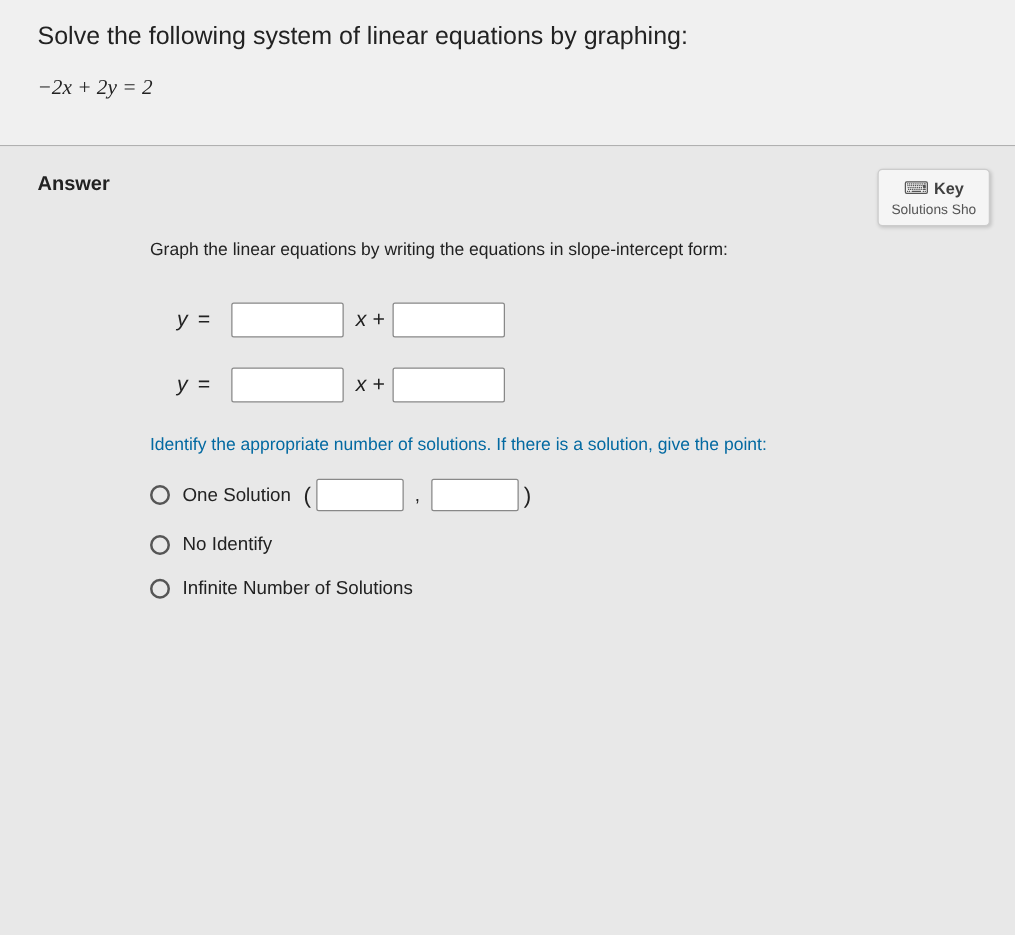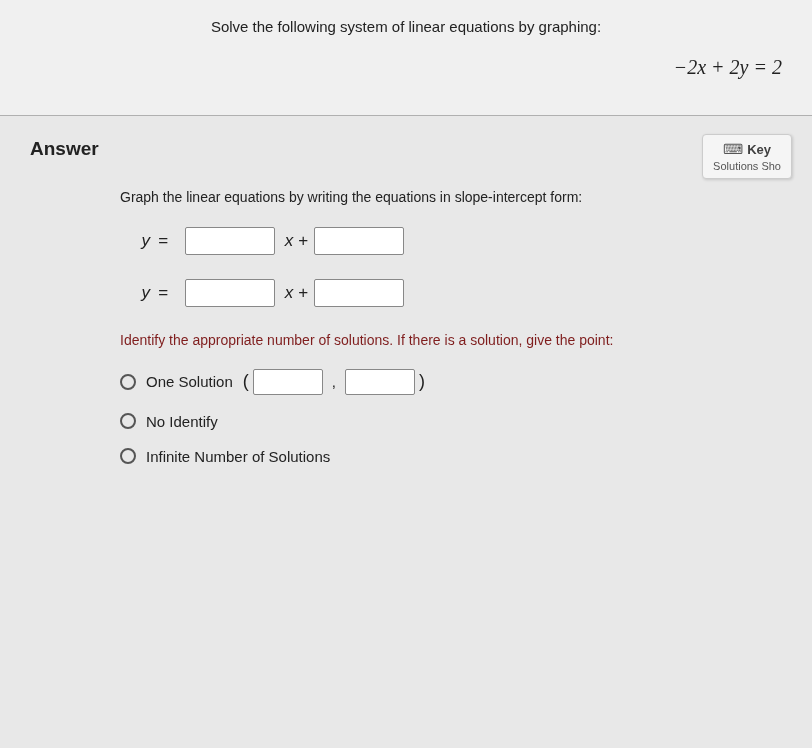--- a/index.html
+++ b/index.html
@@ -18,51 +18,50 @@
       position: relative;
     }
 
     
     .question-section {
       background: #f0f0f0;
       padding: 18px 30px 30px 30px;
       border-bottom: 1.5px solid #b0b0b0;
     }
     .question-text {
-      font-size: 15px;
+      font-size: 20px;
       color: #222;
       margin-bottom: 14px;
       font-family: Arial, sans-serif;
       font-weight: normal;
-      text-align: center;
     }
     .equations {
-      text-align: right;
-      font-size: 20px;
+      text-align: left;
+      font-size: 17px;
       color: #222;
       line-height: 1.8;
     }
     .eq-line {
       font-style: italic;
     }
 
     
     .answer-section {
       background: #e8e8e8;
       padding: 0;
       position: relative;
     }
     .answer-header {
       display: flex;
       align-items: flex-start;
       justify-content: space-between;
       padding: 18px 20px 10px 30px;
     }
     .answer-label {
-      font-size: 19px;
+      font-size: 16px;
       font-weight: bold;
       color: #222;
       font-family: Arial, sans-serif;
       margin-top: 4px;
     }
     .keyboard-shortcut-btn {
       display: flex;
       flex-direction: column;
       align-items: center;
       background: #f5f5f5;
@@ -95,21 +94,21 @@
     }
 
     
     .answer-body {
       padding: 0 30px 30px 120px;
       font-family: Arial, sans-serif;
     }
     .instruction-text {
       font-size: 14px;
       color: #222;
-      margin-bottom: 22px;
+      margin-bottom: 35px;
     }
 
     
     .eq-input-row {
       display: flex;
       align-items: center;
       margin-bottom: 24px;
       font-size: 17px;
       font-style: italic;
       color: #222;
@@ -136,21 +135,21 @@
       margin: 0 6px;
       font-style: italic;
     }
 
     
     .solutions-section {
       margin-top: 10px;
     }
     .solutions-instruction {
       font-size: 14px;
-      color: #7f1d1d;
+      color: #0369a1;
       margin-bottom: 18px;
       line-height: 1.4;
     }
     .radio-row {
       display: flex;
       align-items: center;
       margin-bottom: 18px;
       font-size: 15px;
       color: #222;
     }

